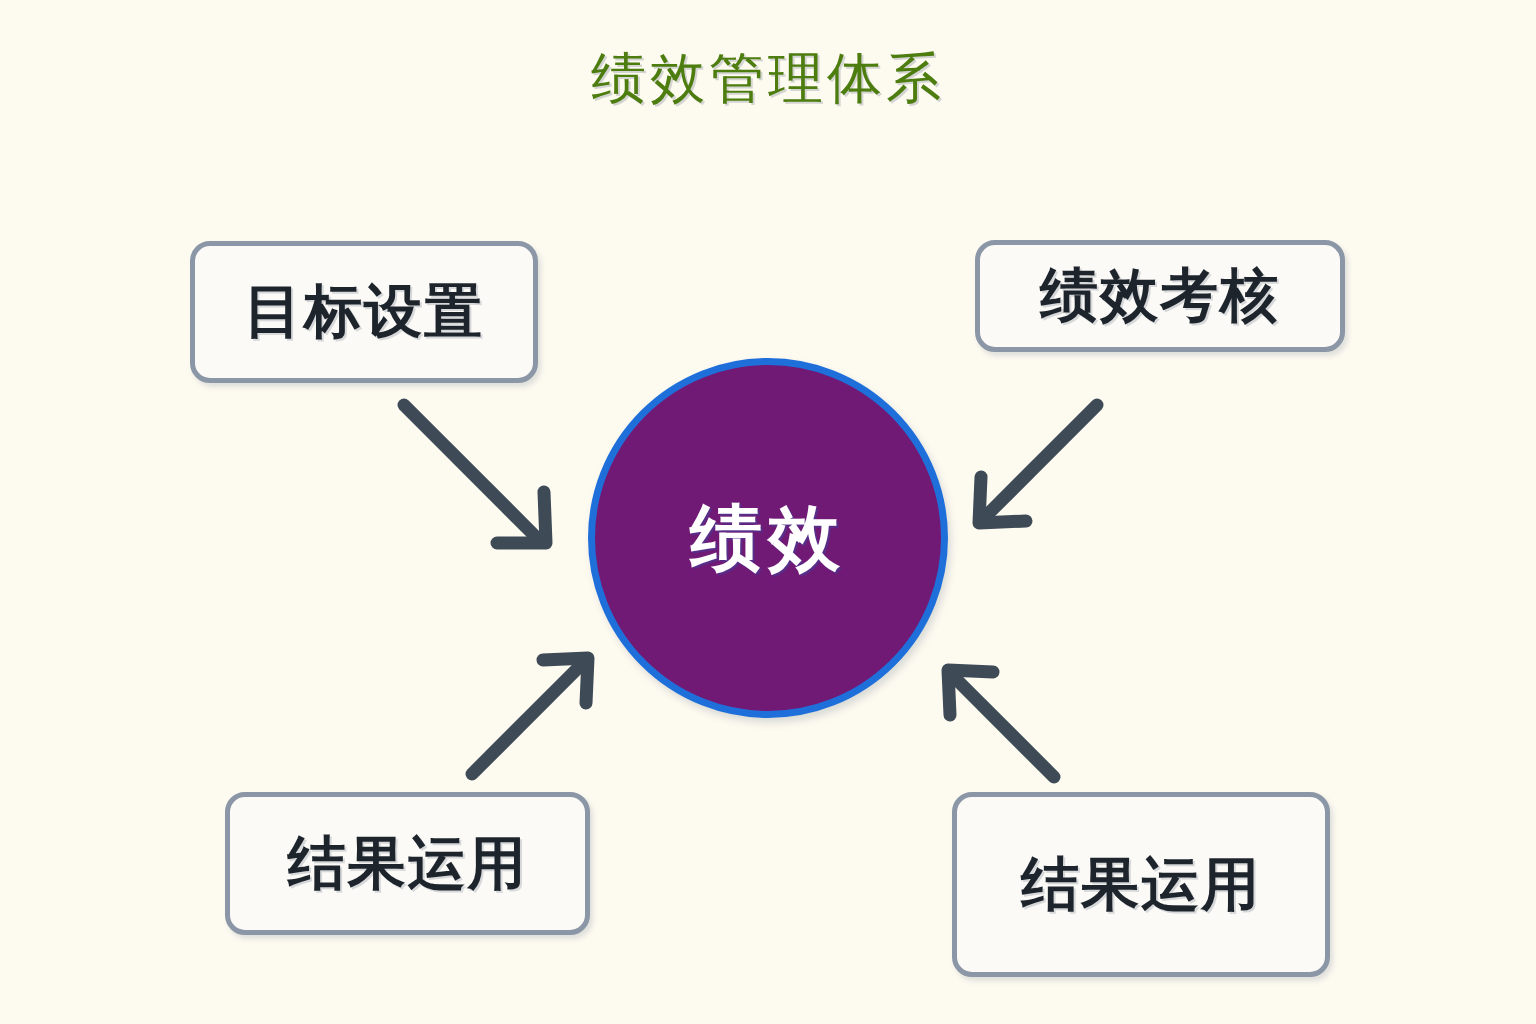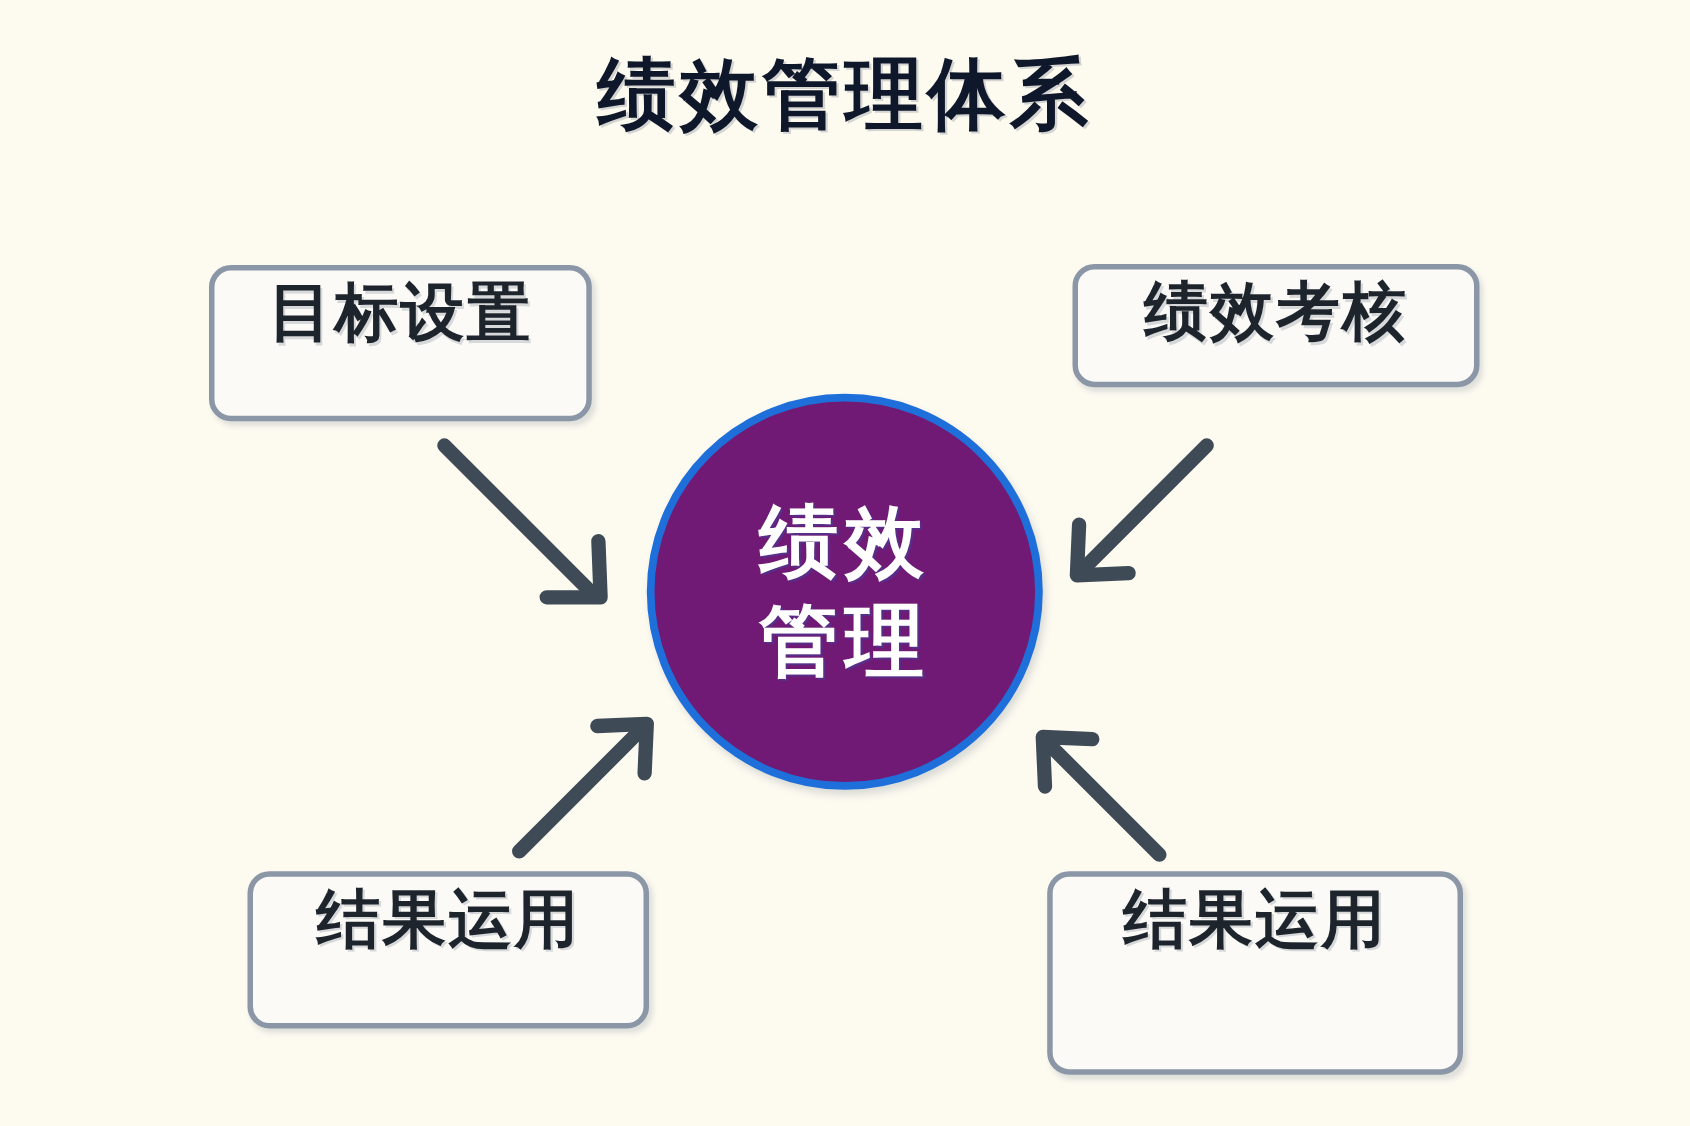--- a/index.html
+++ b/index.html
@@ -16,24 +16,24 @@
     font-family: "Liberation Sans", "DejaVu Sans", sans-serif;
   }
 
   
   #title {
     position: absolute;
     left: 0;
     top: 48px;
     width: 1536px;
     text-align: center;
-    font-size: 71px;
-    font-weight: 700;
+    font-size: 55px;
+    font-weight: 400;
     letter-spacing: 4px;
-    color: #0f172a;
+    color: #4d7c0f;
     text-shadow: 2px 2px 0 rgba(120,130,145,0.30);
     line-height: 1.1;
     white-space: nowrap;
   }
 
   
   #arrows {
     position: absolute;
     left: 0;
     top: 0;
@@ -57,20 +57,21 @@
   }
 
   
   .node-box {
     position: absolute;
     box-sizing: border-box;
     background: #fbfaf7;
     border: 5px solid #8b97a6;
     border-radius: 20px;
     display: flex;
+    align-items: center;
     justify-content: center;
     box-shadow: 3px 4px 5px rgba(120,130,145,0.22);
   }
   .node-label {
     font-size: 58px;
     font-weight: 700;
     color: #1d242c;
     letter-spacing: 2px;
     white-space: nowrap;
     text-shadow: 2px 2px 0 rgba(120,130,145,0.28);
@@ -149,16 +150,15 @@
   <div class="node-box" id="box-feedback">
     <span class="node-label">结果运用</span>
   </div>
 
   <div class="node-box" id="box-result">
     <span class="node-label">结果运用</span>
   </div>
 
   <div id="center-circle">
     <span class="center-line">绩效</span>
-    <span class="center-line">管理</span>
   </div>
 
 </div>
 
 </body></html>

